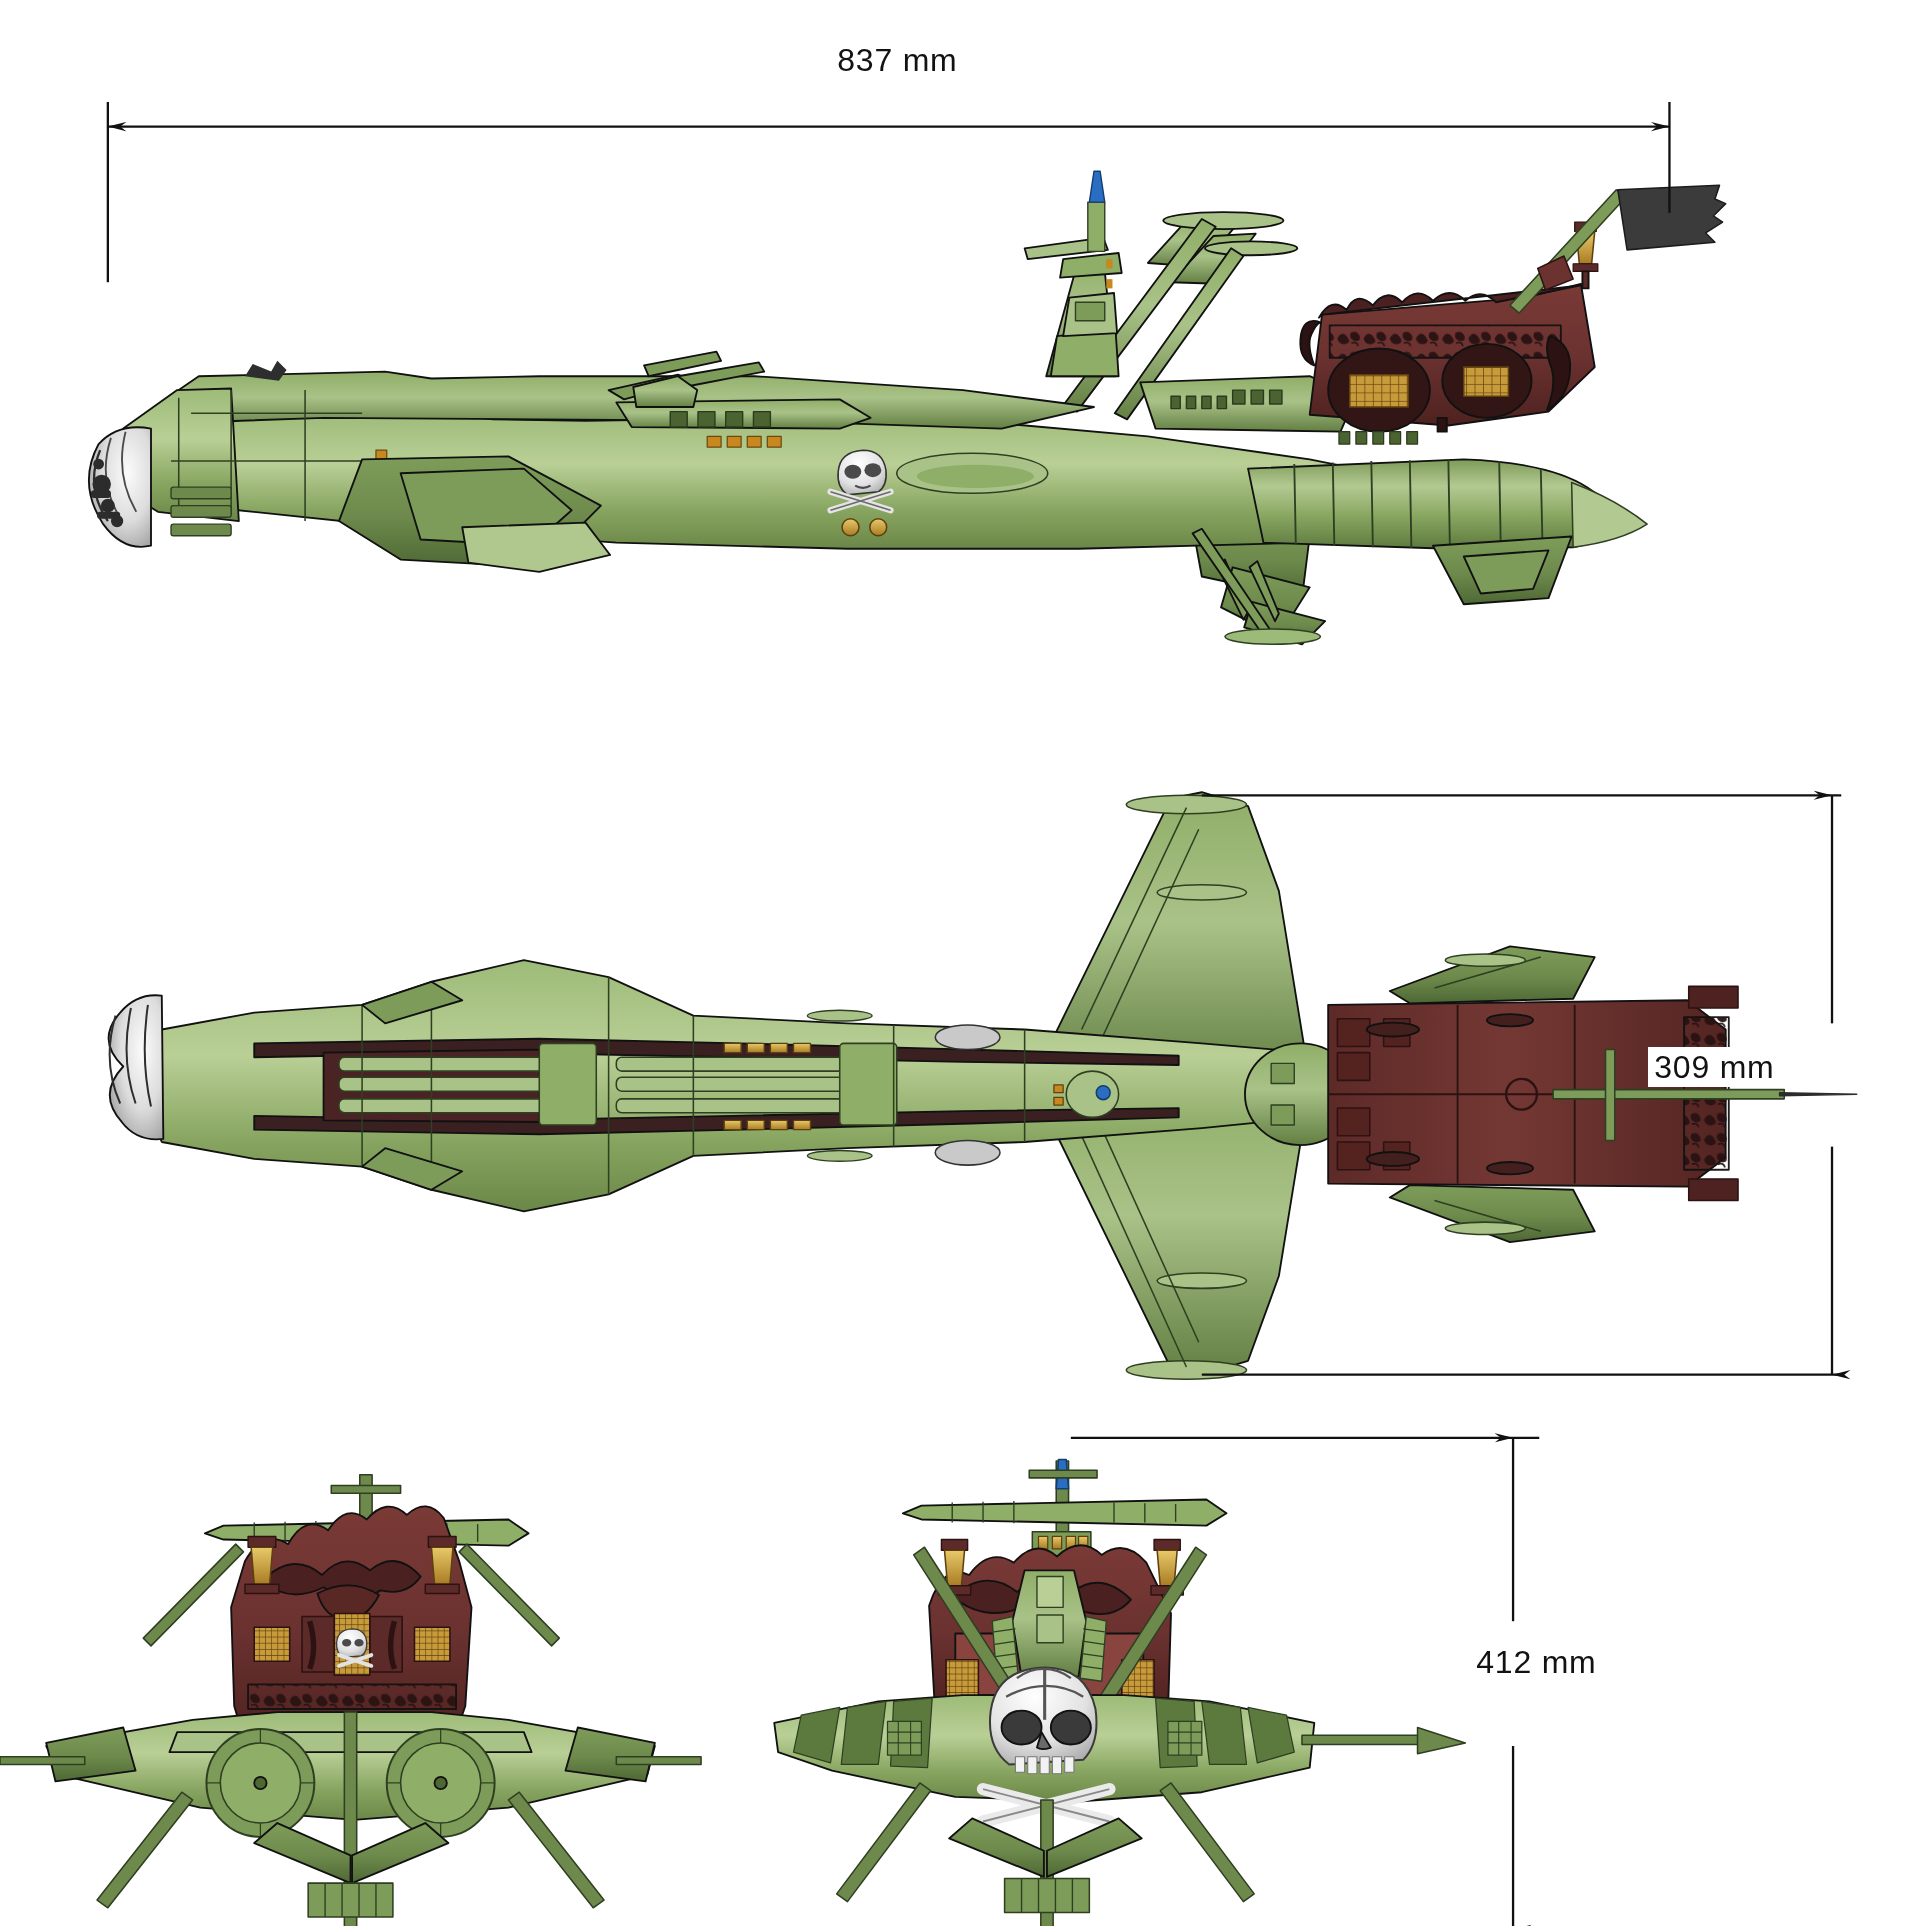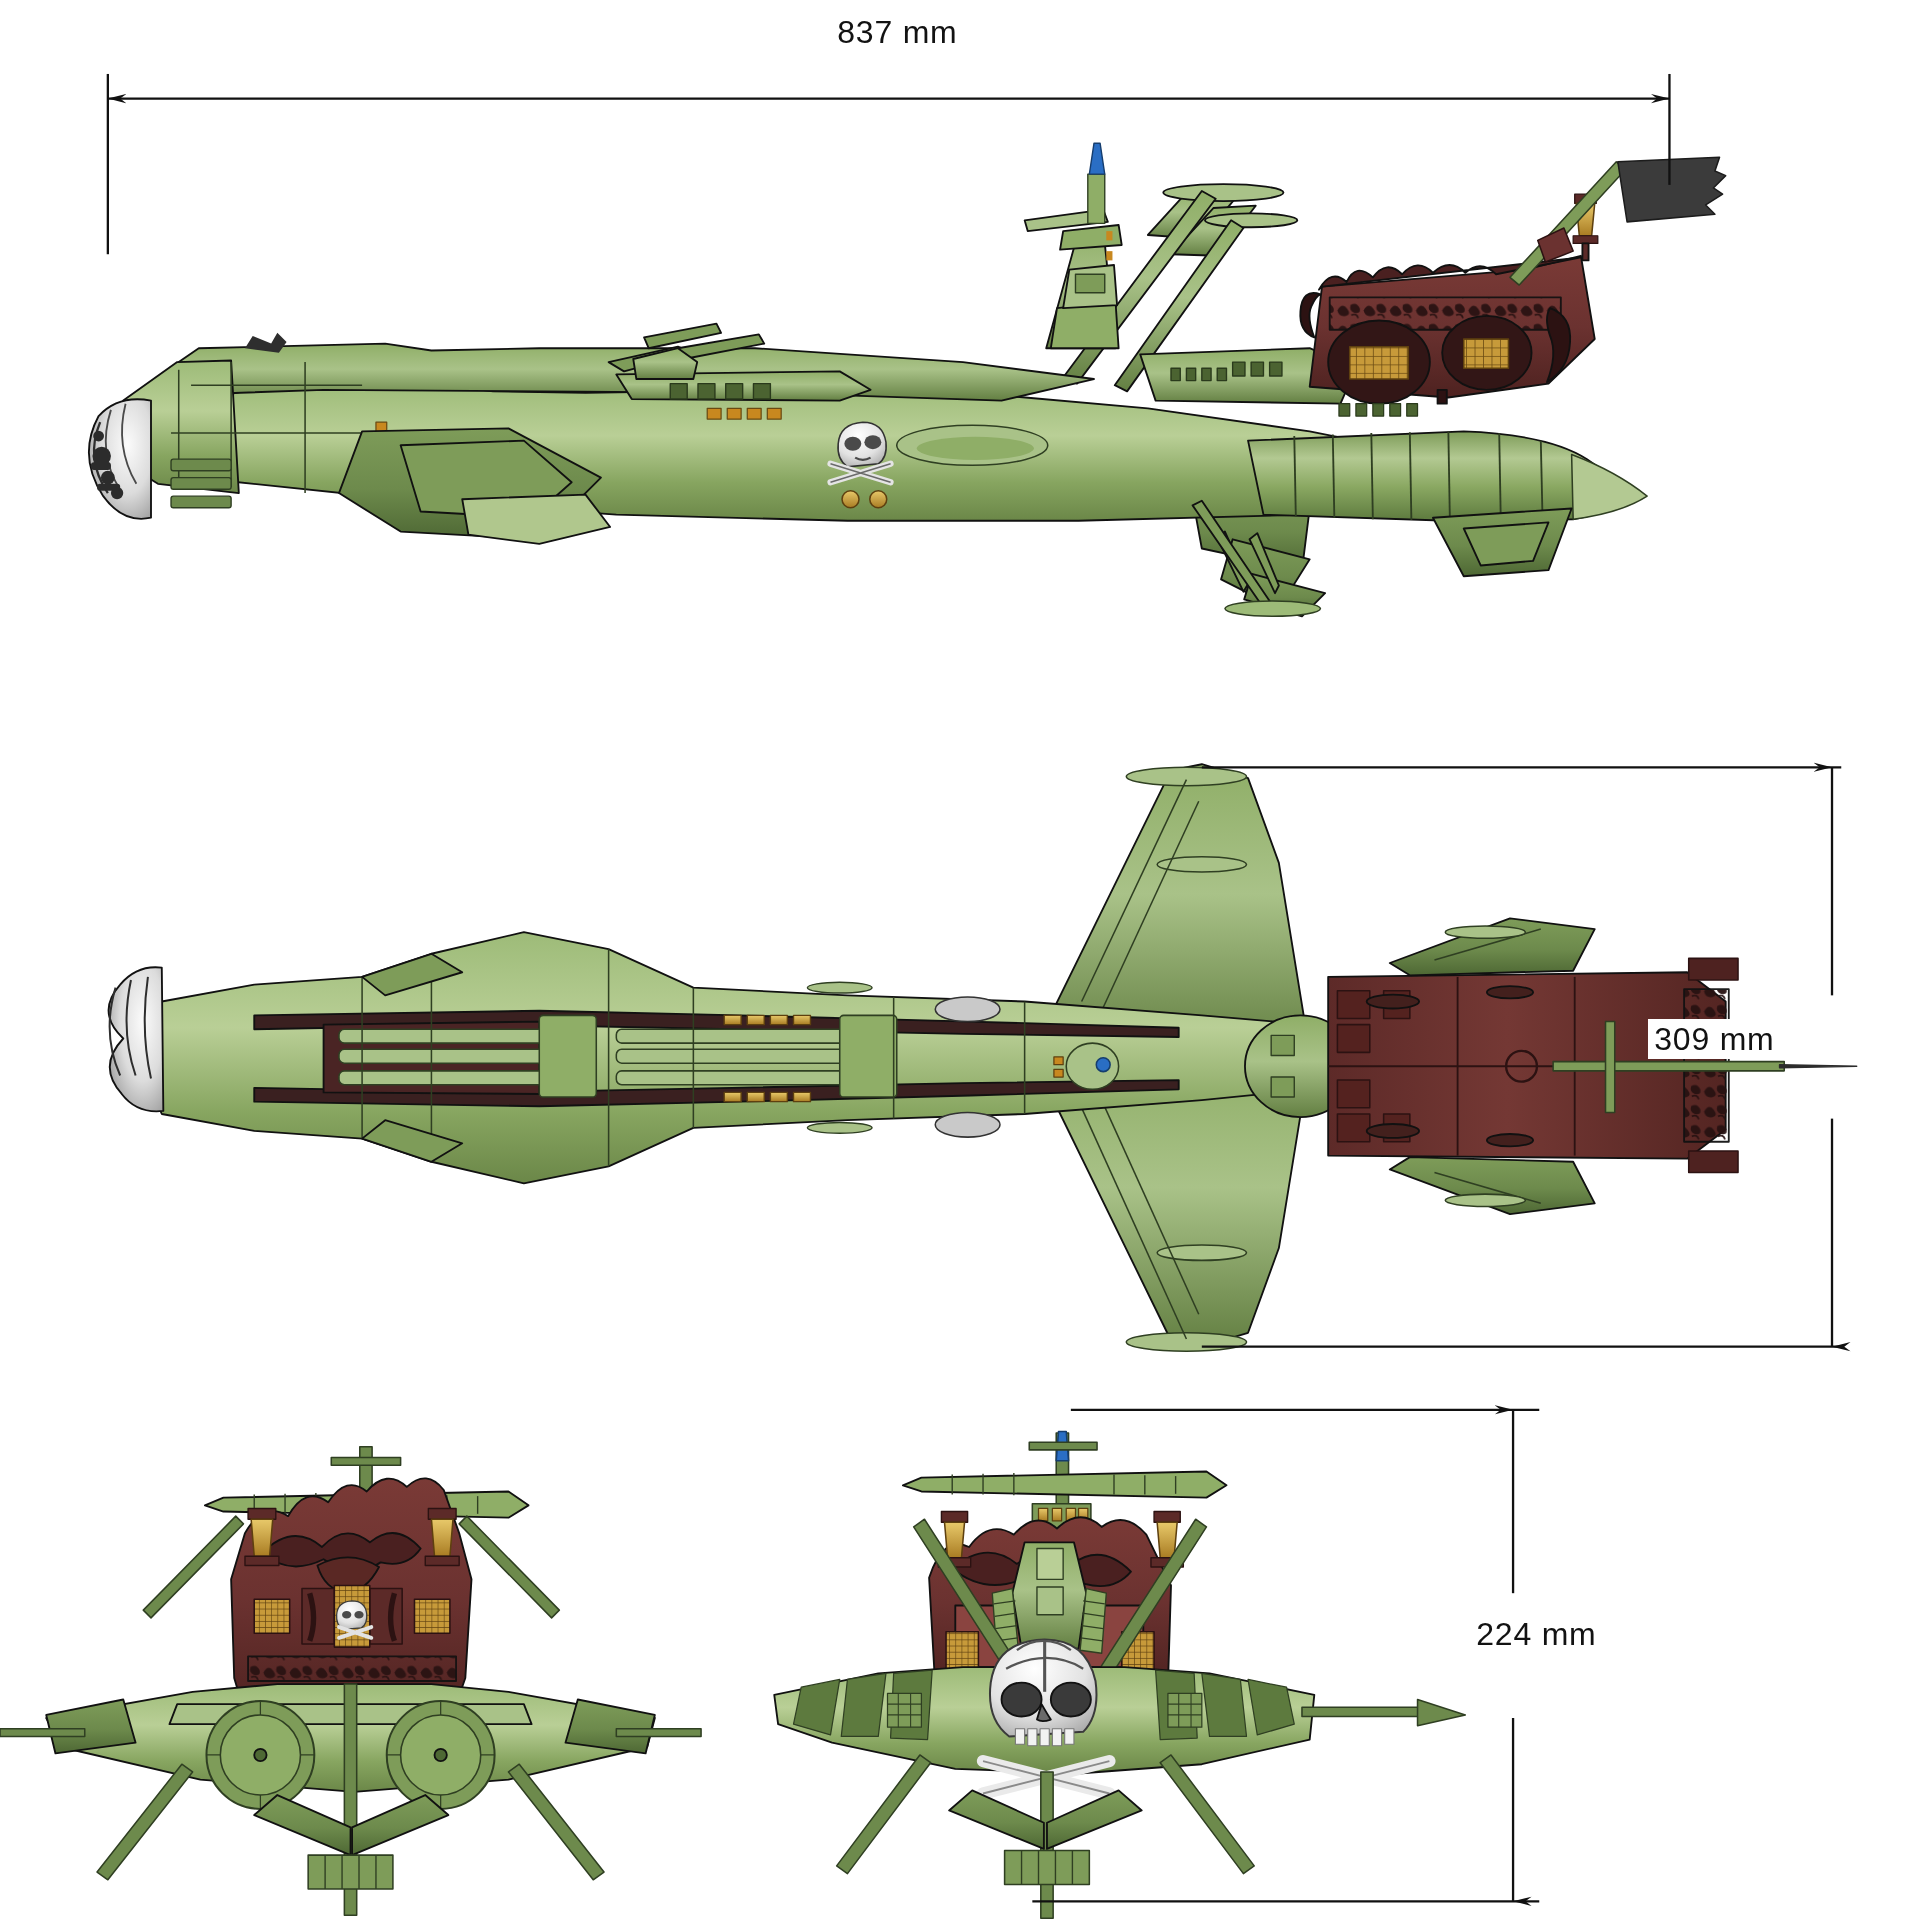--- a/index.html
+++ b/index.html
@@ -2,21 +2,21 @@
 <html style="font-size:12.3px"><head>
 <meta charset="utf-8">
 <title>Spaceship Orthographic Dimension Drawing</title>
 <style>
   html,body{margin:0;padding:0;background:#ffffff;}
   body{
     width:1926px;height:1926px;position:relative;overflow:hidden;
     font-family:"Liberation Sans","DejaVu Sans",sans-serif;
     color:#111;
   }
-  #sheet{position:absolute;inset:0;background:#fff;}
+  #sheet{position:absolute;inset:0;background:#fff;margin-top:28px;}
 
   
   .dim-label{
     position:absolute;
     font-family:"Liberation Sans","DejaVu Sans",sans-serif;
     font-size:32px;
     letter-spacing:0.8px;
     color:#121212;
     white-space:nowrap;
     background:#fff;
@@ -703,16 +703,16 @@
       <path d="M1340,2468 L1998,2468" stroke-width="3"></path>
       <path d="M1964,1830 L1964,2068" stroke-width="3" marker-start="url(#arrU)"></path>
       <path d="M1964,2230 L1964,2468" stroke-width="3" marker-end="url(#arrD)"></path>
     </g>
   </svg>
 
   <div class="dim-label" id="dim-length-label">837 mm</div>
 
   <div class="dim-label" id="dim-width-label">309 mm</div>
 
-  <div class="dim-label" id="dim-height-label">224 mm</div>
+  <div class="dim-label" id="dim-height-label">412 mm</div>
 
 </div>
 
 
 </body></html>

